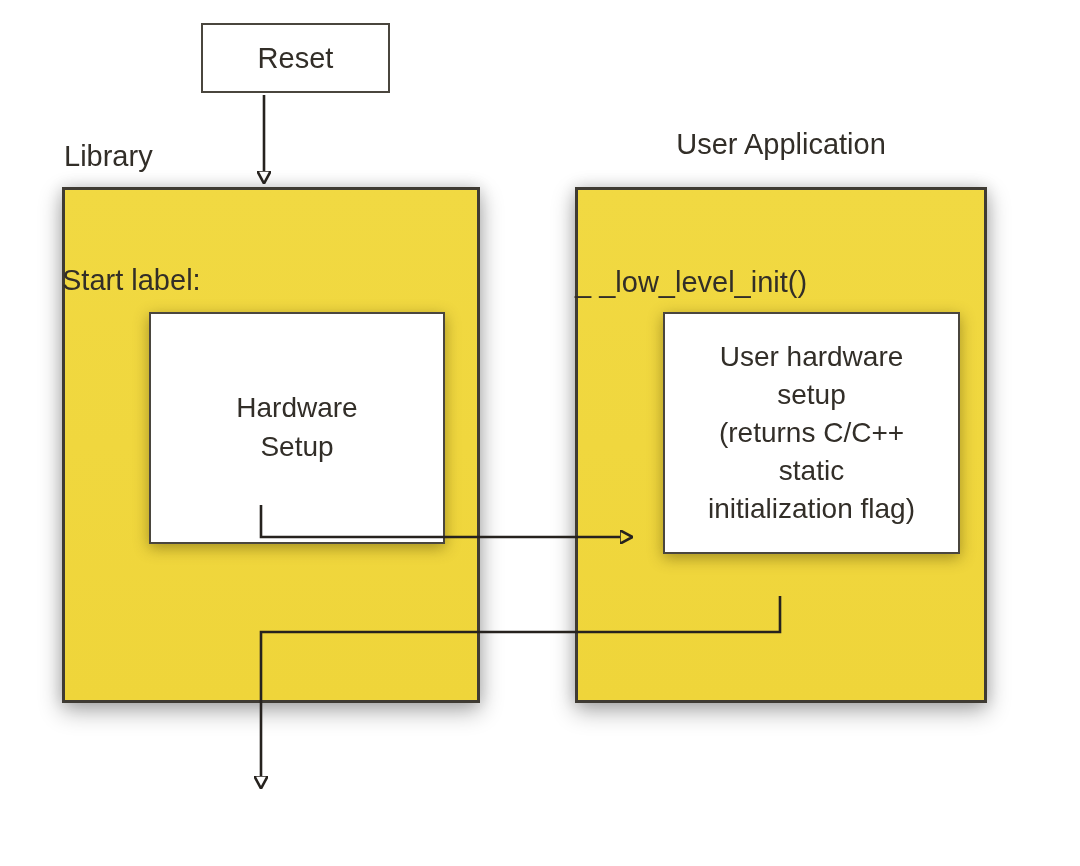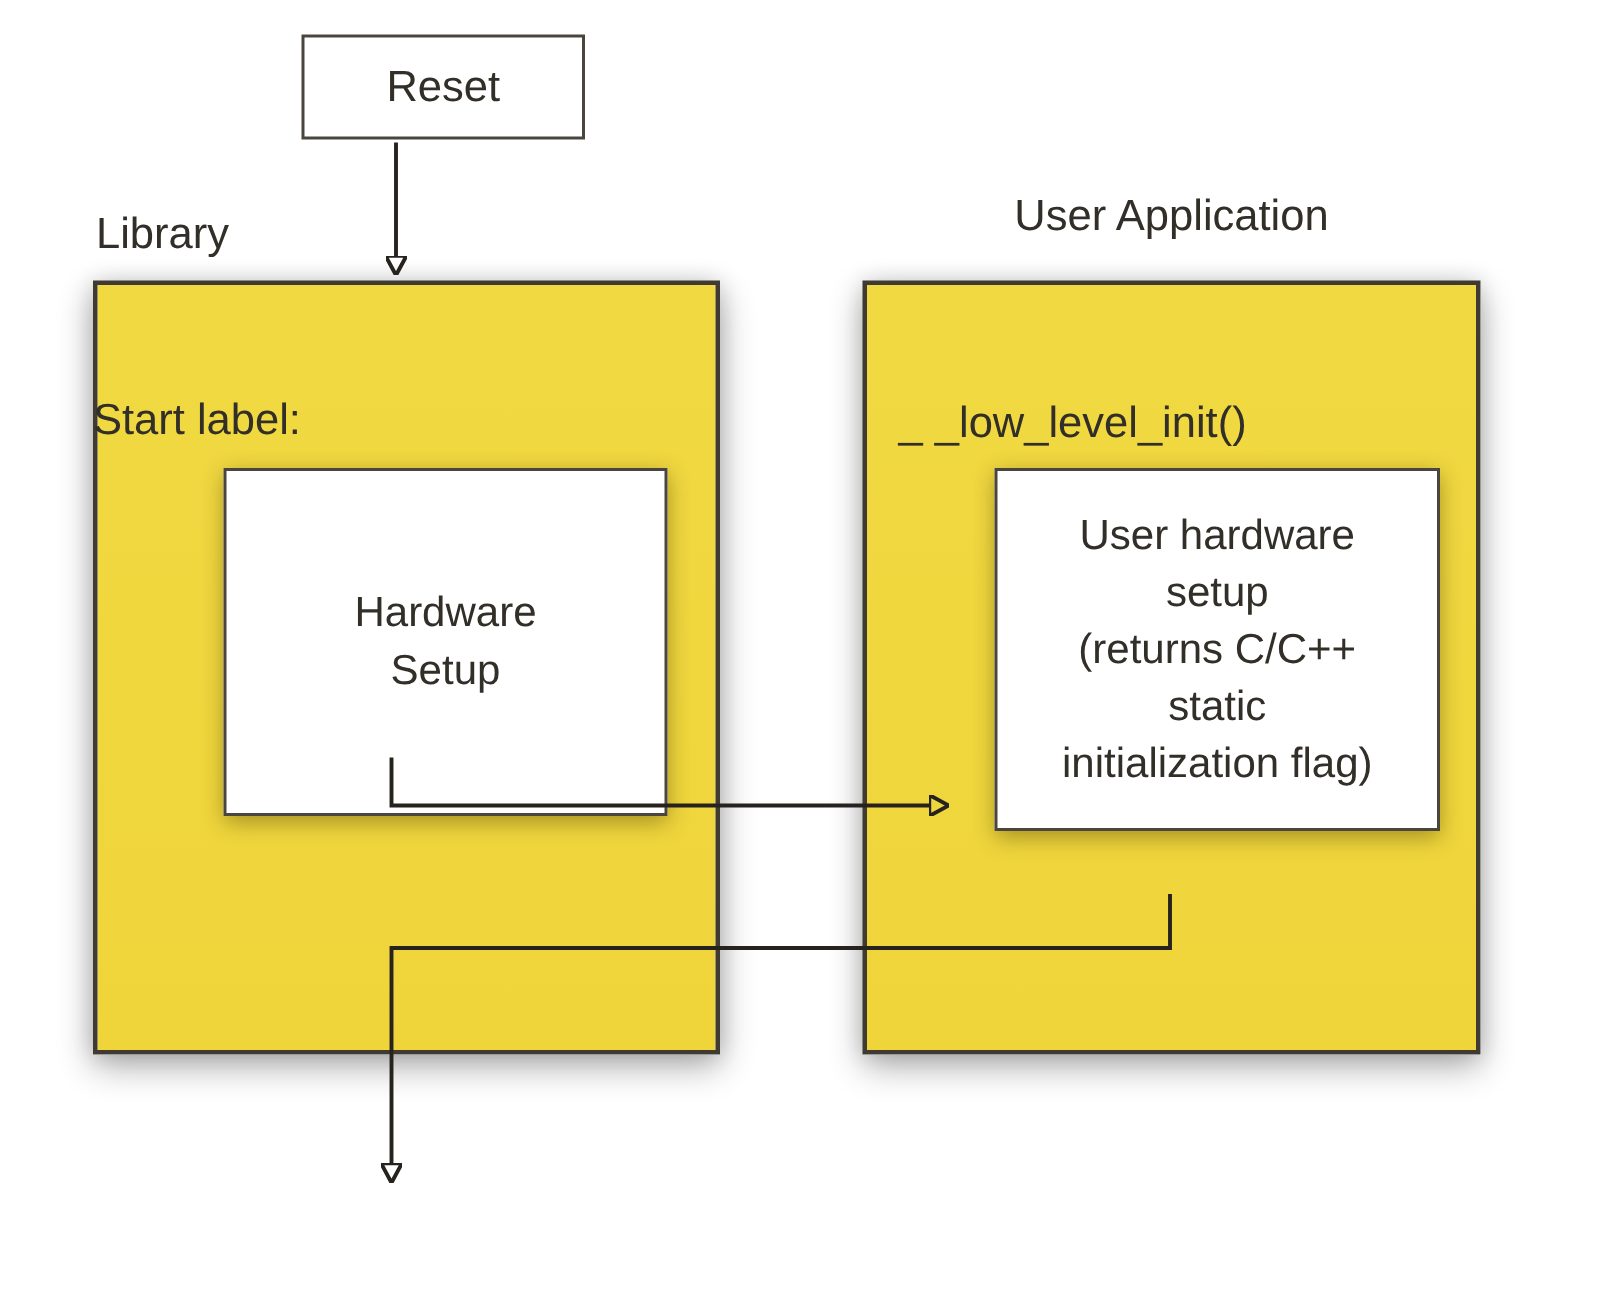--- a/index.html
+++ b/index.html
@@ -41,21 +41,21 @@
   .box.reset{left:171px;top:23px;width:189px;height:70px;font-size:29px;}
   .box.hw{left:119px;top:312px;width:296px;height:232px;box-shadow:0 4px 14px rgba(70,58,0,0.45);}
   .box.uhw{left:633px;top:312px;width:297px;height:242px;box-shadow:0 4px 14px rgba(70,58,0,0.45);line-height:1.36;}
 
   
   .title{position:absolute;font-size:29px;}
   .title.lib{left:64px;top:140px;}
   .title.app{left:575px;top:128px;width:412px;text-align:center;}
   .caption{position:absolute;font-size:29px;text-align:left;}
   .caption.start{left:62px;top:264px;width:418px;}
-  .caption.lli{left:575px;top:266px;width:412px;margin-left:24px;}
+  .caption.lli{left:575px;top:266px;width:412px;}
   .caption.init{left:100px;top:802px;width:320px;}
 
   
   svg.overlay{position:absolute;left:0;top:0;width:1080px;height:866px;pointer-events:none;}
   svg.overlay path{fill:none;stroke:var(--line);stroke-width:2.6px;}
 </style>
 </head>
 <body>
 
 <div class="canvas">

